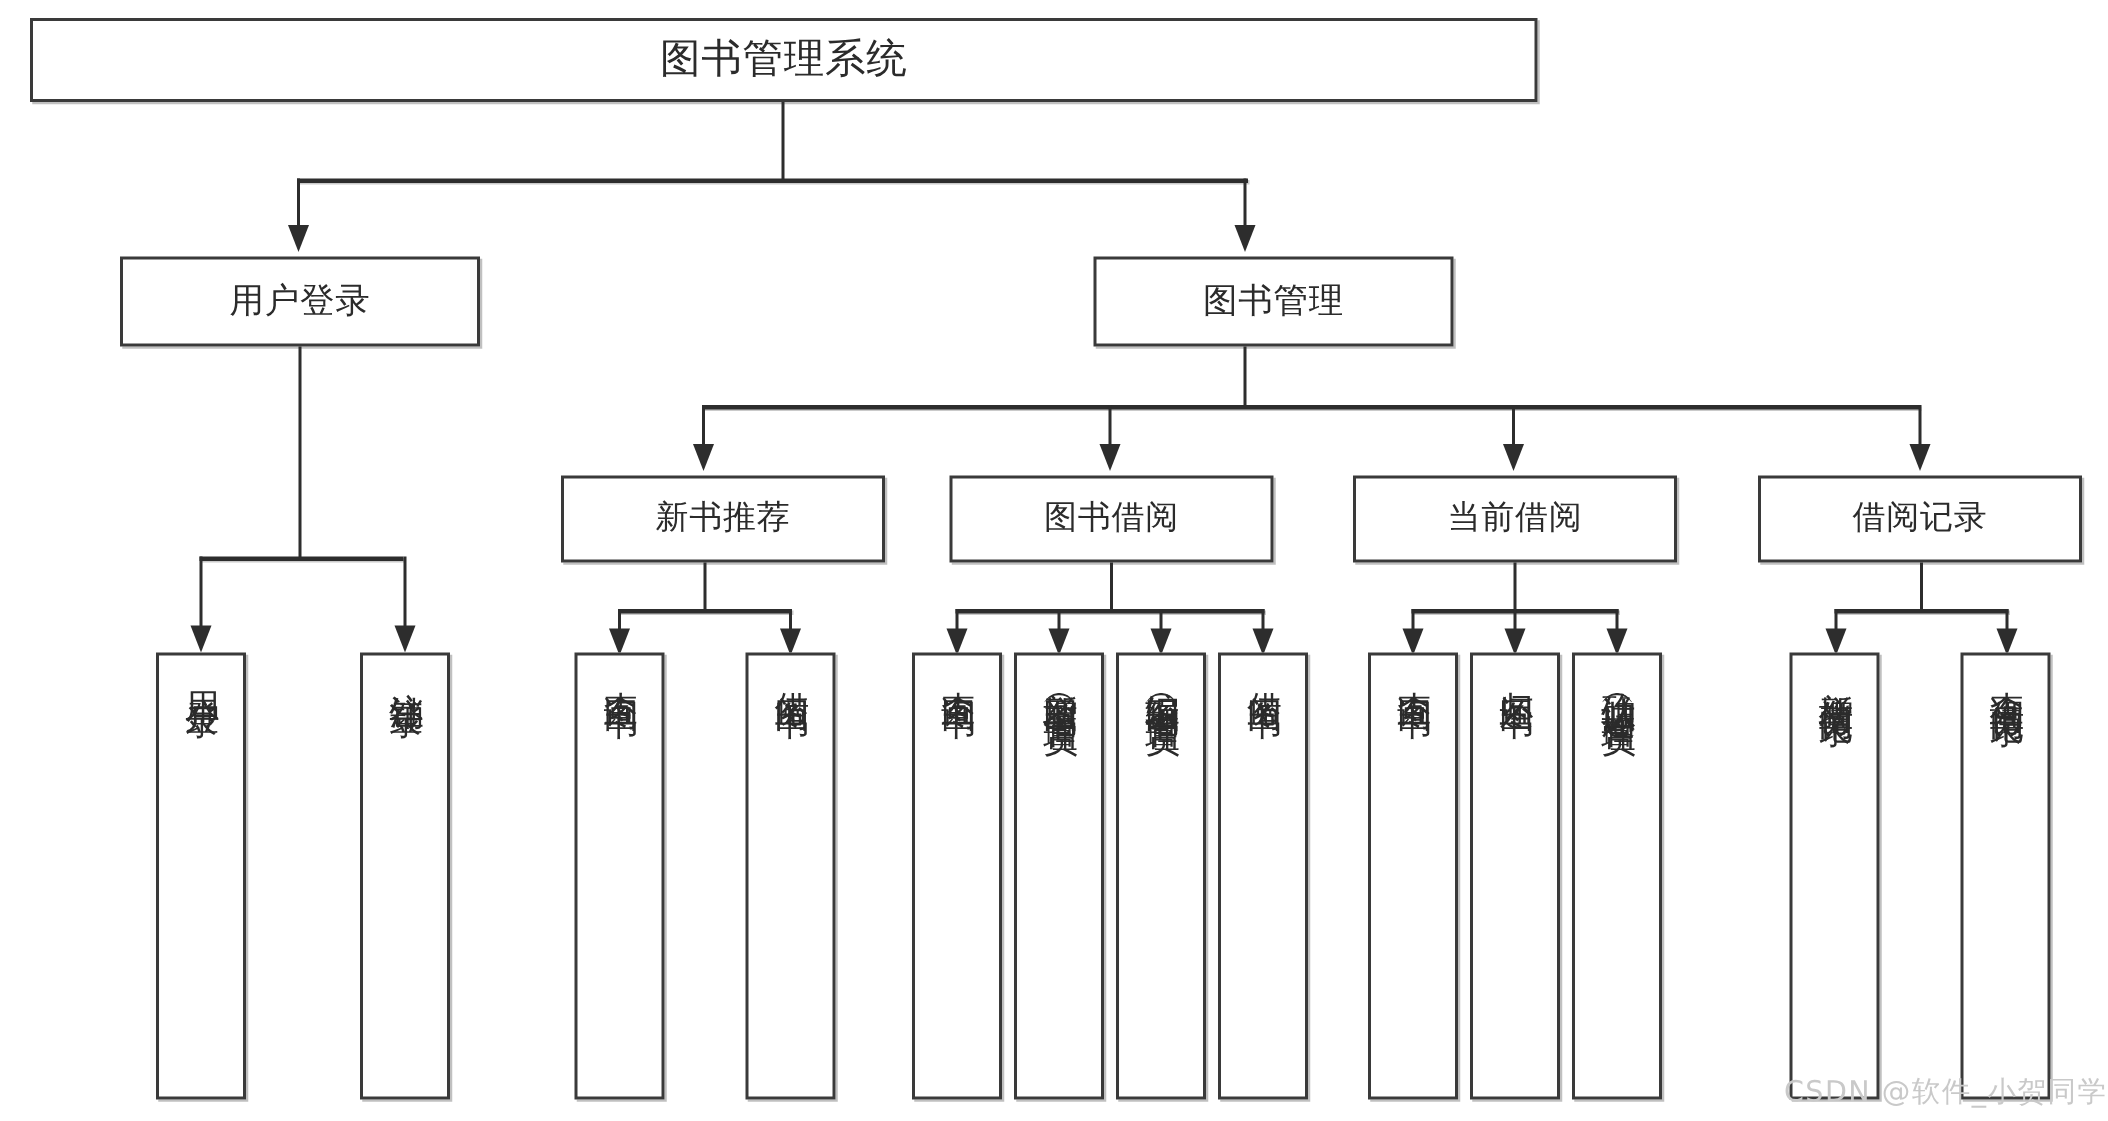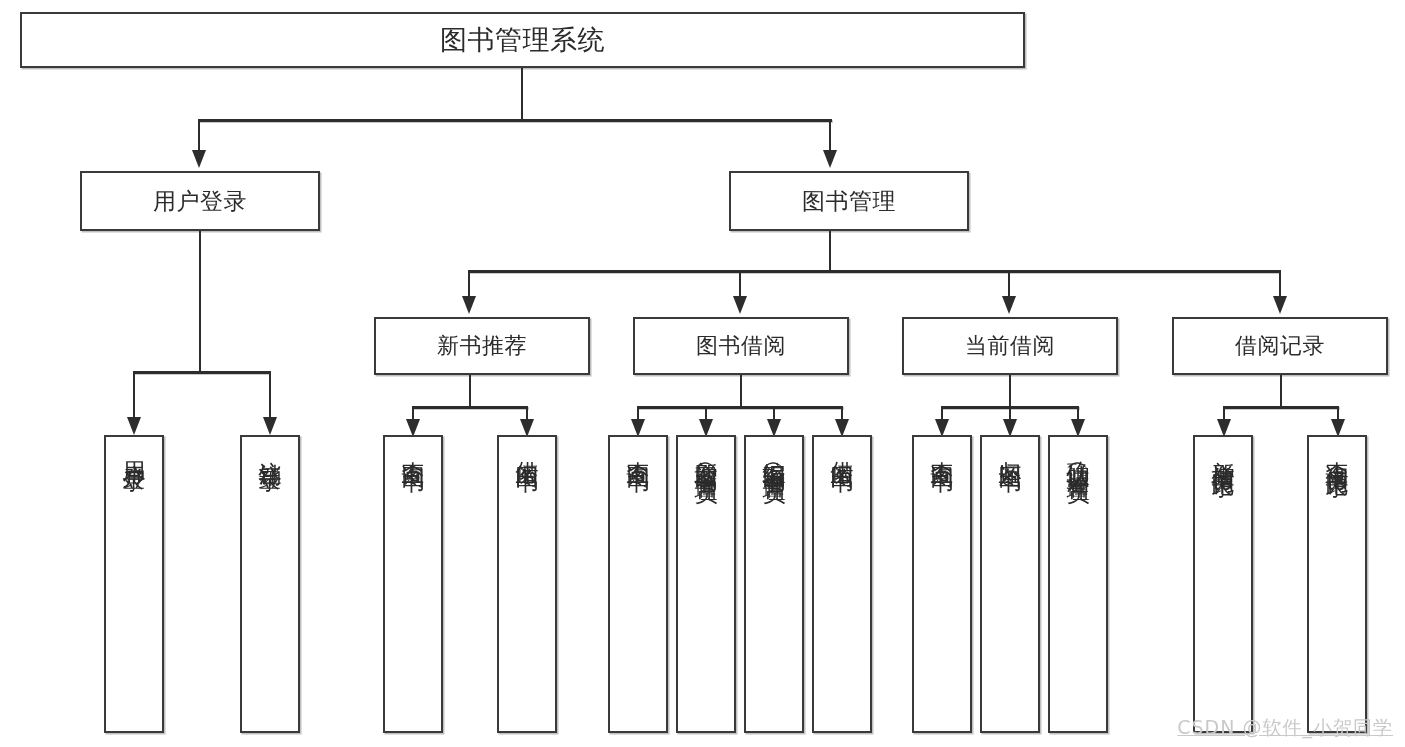--- a/index.html
+++ b/index.html
@@ -68,28 +68,27 @@
     width: 0;
     height: 0;
     border-left: 7px solid transparent;
     border-right: 7px solid transparent;
     border-top: 18px solid #2d2d2d;
   }
 
   
   #watermark {
     position: absolute;
-    right: 12px;
+    right: 0;
     bottom: 6px;
     color: #c9c9c9;
     font-size: 19px;
     letter-spacing: 1px;
     white-space: nowrap;
     user-select: none;
-    text-decoration: underline;
   }
 </style>
 </head>
 <body>
 
 <div id="canvas">
 
   <div class="node root" style="left:20px; top:12px; width:1005px; height:56px;">
     <span class="lbl">图书管理系统</span>
   </div>

